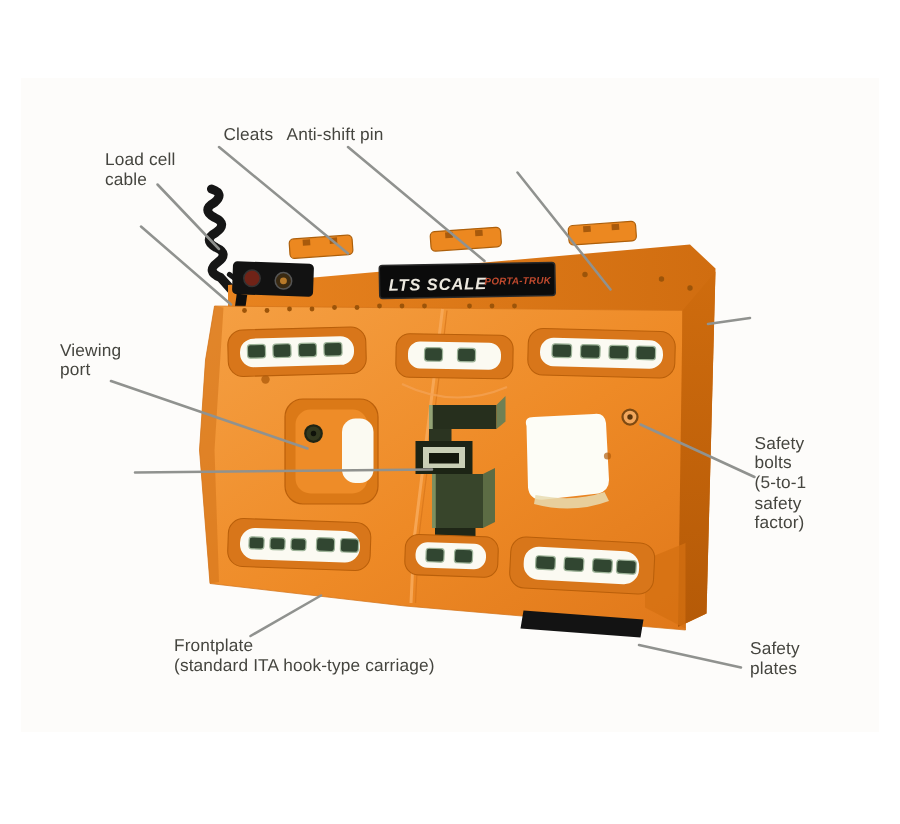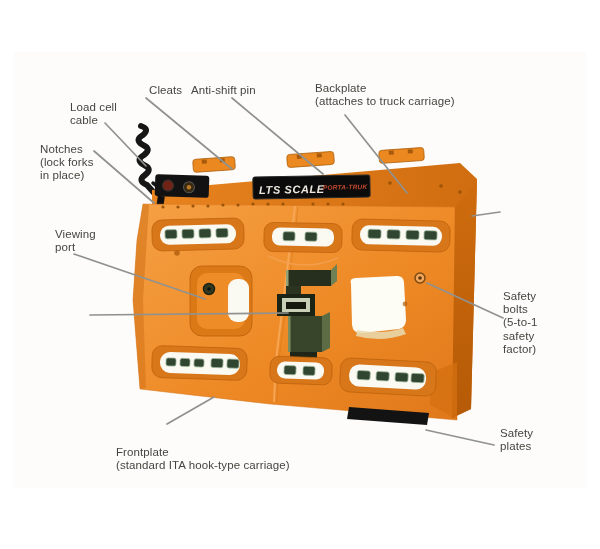--- a/index.html
+++ b/index.html
@@ -202,32 +202,27 @@
     <line x1="90" y1="315" x2="288" y2="313"></line>
     <line x1="472" y1="216" x2="500" y2="212"></line>
     <line x1="427" y1="283" x2="503" y2="318"></line>
     <line x1="214" y1="397" x2="167" y2="424"></line>
     <line x1="426" y1="430" x2="494" y2="445"></line>
   </g>
 </svg>
 
 <div class="lbl" style="left:121px;top:84px;margin-left:28px;">Cleats</div>
 <div class="lbl" style="left:191px;top:84px;">Anti-shift pin</div>
-<div class="lbl" style="left:315px;top:82px;">Backplate
-(attaches to truck carriage)</div>
 <div class="lbl" style="left:70px;top:101px;">Load cell
 cable</div>
-<div class="lbl" style="left:40px;top:143px;">Notches
-(lock forks
-in place)</div>
-<div class="lbl" style="left:40px;top:228px;margin-left:15px;">Viewing
+<div class="lbl" style="left:40px;top:228px;">Viewing
 port</div>
 <div class="lbl" style="left:503px;top:290px;">Safety
 bolts
 (5-to-1
 safety
 factor)</div>
-<div class="lbl" style="left:116px;top:446px;">Frontplate
+<div class="lbl" style="left:116px;top:425px;">Frontplate
 (standard ITA hook-type carriage)</div>
 <div class="lbl" style="left:500px;top:427px;">Safety
 plates</div>
 
 </div>
 
 </body></html>

